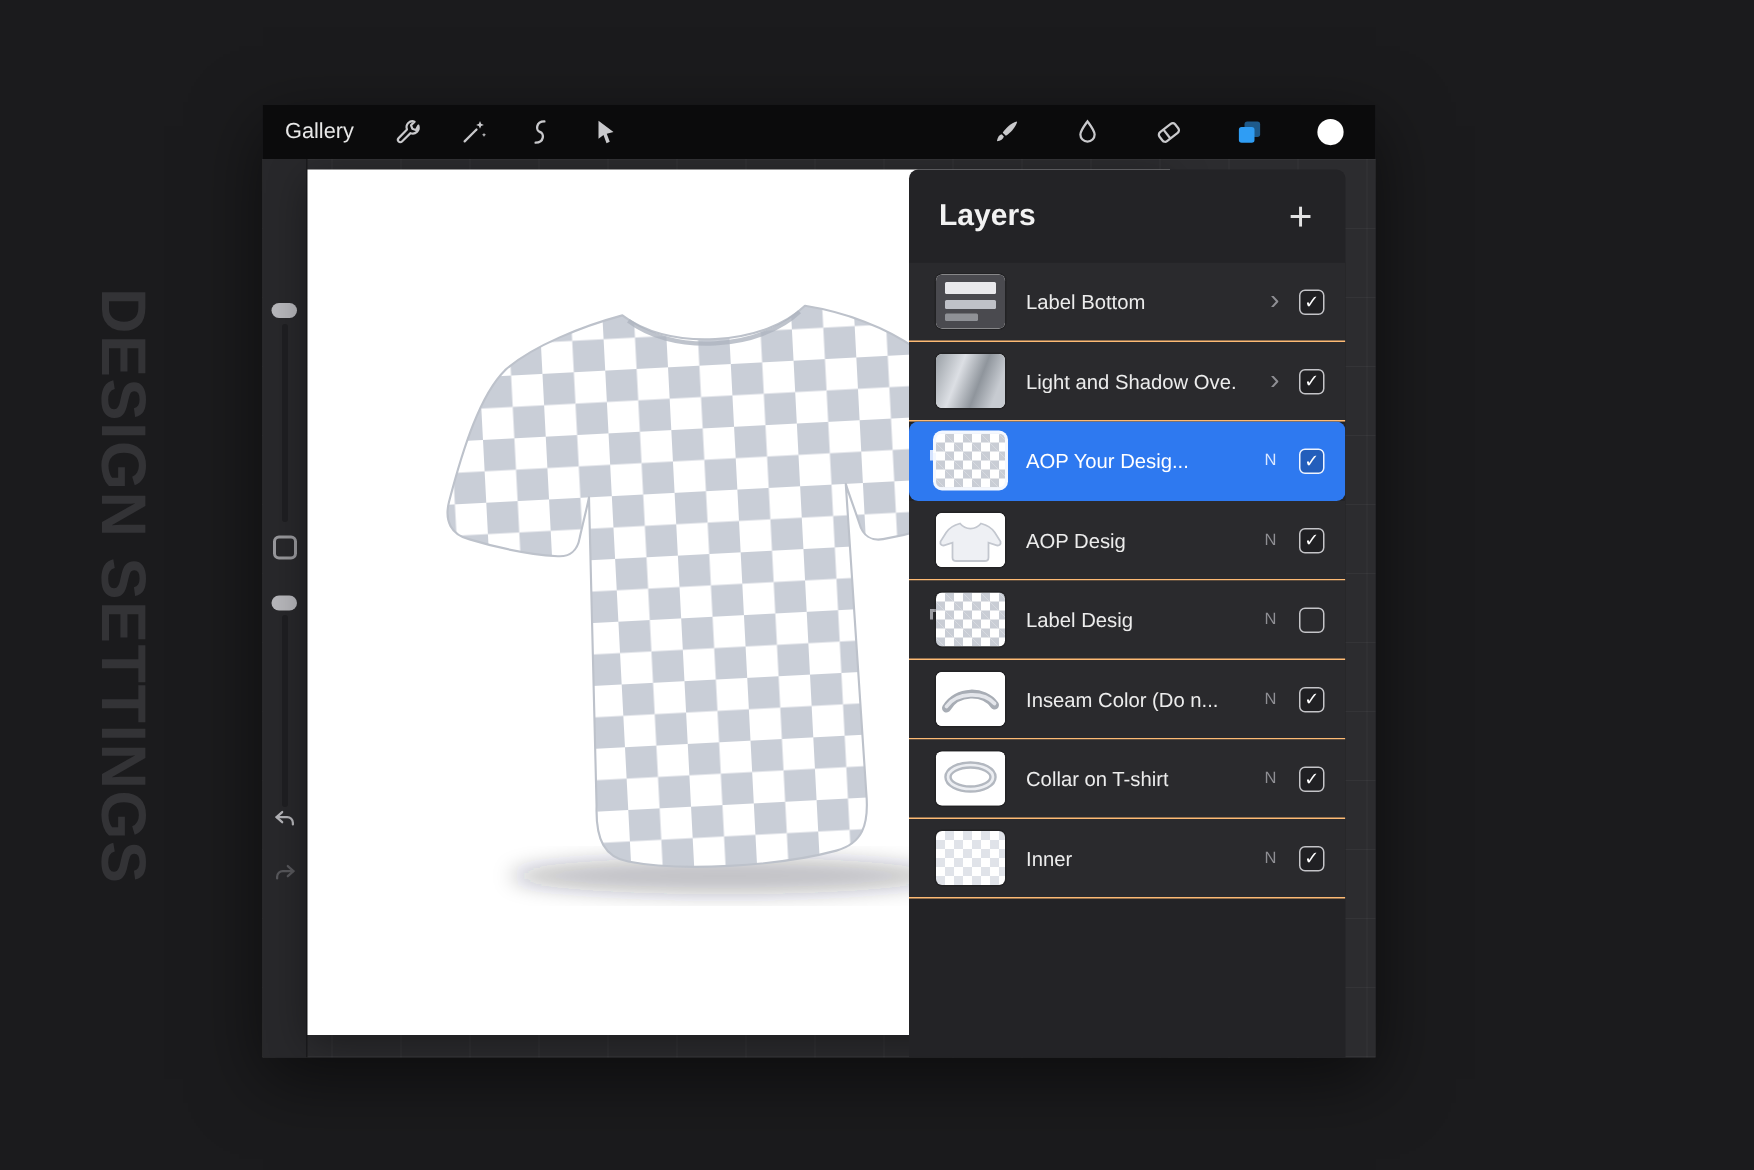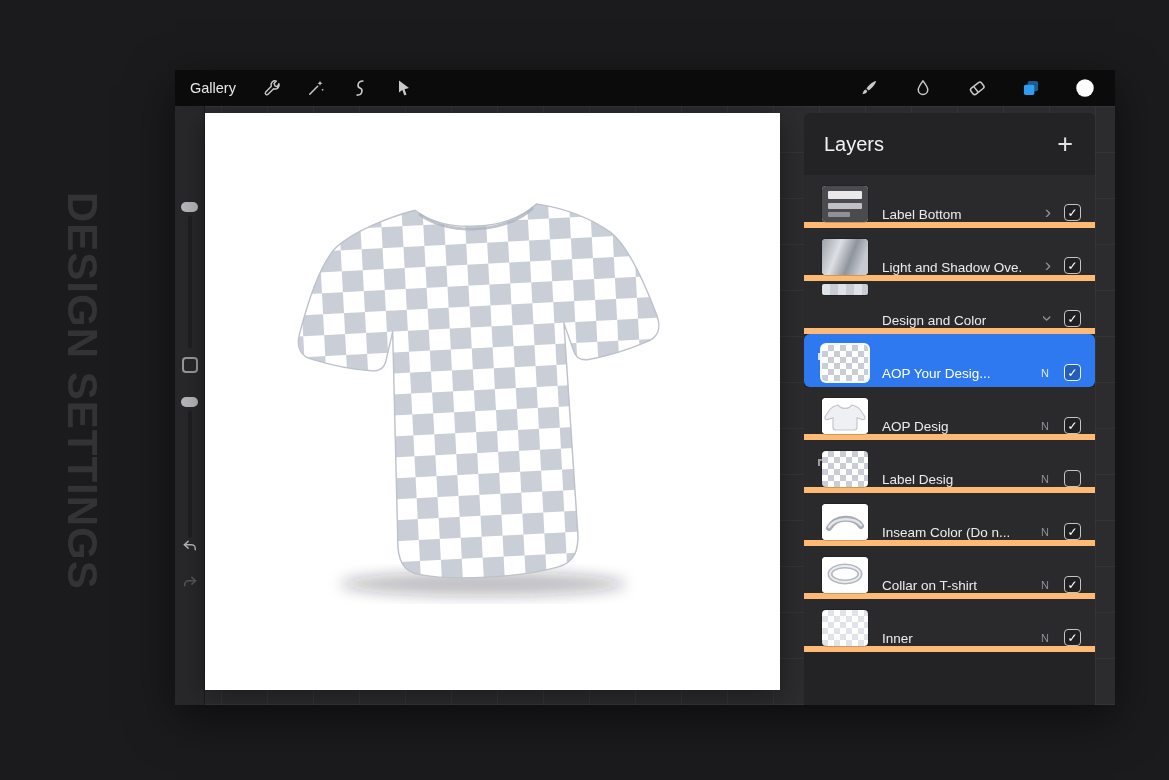--- a/index.html
+++ b/index.html
@@ -13,21 +13,21 @@
   
   .watermark {
     position:absolute; left:58px; top:192px;
     writing-mode:vertical-rl;
     font-size:42px; font-weight:bold; letter-spacing:1px;
     color:#333336; white-space:nowrap; user-select:none;
   }
 
   
   .app-window {
-    position:absolute; left:175px; top:70px; width:940px; height:635px;
+    position:absolute; left:175px; top:70px; width:742px; height:635px;
     background:#2d2d30; box-shadow:0 14px 44px rgba(0,0,0,.55);
   }
 
   
   .toolbar {
     height:36px; background:#0b0b0c; display:flex; align-items:center;
     padding:0 15px;
   }
   .gallery-btn {
     color:#e8e8e8; font-size:14.5px; margin-right:14px; cursor:pointer;
@@ -90,30 +90,30 @@
   
   .layers-panel {
     position:absolute; top:7px; right:20px; width:291px; bottom:0;
     background:#232326; border-radius:6px 6px 0 0; overflow:hidden;
     display:flex; flex-direction:column;
   }
   .panel-header {
     height:62px; flex:none; display:flex; align-items:center;
     justify-content:space-between; padding:0 20px;
   }
-  .panel-title { font-size:20px; font-weight:normal; color:#f2f2f2; }
+  .panel-title { font-size:20px; font-weight:bold; color:#f2f2f2; }
   .add-btn {
     font-size:27px; font-weight:300; color:#e3e3e3; background:none; border:none;
     cursor:pointer; line-height:1; padding:0 2px; font-family:inherit;
   }
   .layers-list { flex:1; overflow:hidden; }
   .layer-row {
-    height:53px; display:flex; align-items:flex-end;
+    height:53px; display:flex; align-items:center;
     padding:0 14px 0 18px; background:#2a2a2d;
-    border-bottom:6px solid #fdba74; position:relative; cursor:pointer;
+    border-bottom:1px solid #fdba74; position:relative; cursor:pointer;
   }
   .layer-row.indent { }
   .layer-row.selected {
     background:var(--selected-blue); border-bottom-color:transparent; border-radius:6px;
   }
   .thumb {
     width:46px; height:36px; border-radius:4px; background:#ffffff;
     flex:none; overflow:hidden; position:relative;
     box-shadow:0 0 0 1px rgba(0,0,0,.18);
   }
@@ -333,30 +333,20 @@
               </svg>
             </div>
     <span class="layer-name">Light and Shadow Ove...</span>
     <div class="row-right">
 
       <button class="chevron">›</button>
       <div class="checkbox checked"></div>
     </div>
   </div>
 
-  <div class="layer-row group">
-
-    <div class="thumb thumb--group-sliver"></div>
-    <span class="layer-name">Design and Color</span>
-    <div class="row-right">
-
-      <button class="chevron down">›</button>
-      <div class="checkbox checked"></div>
-    </div>
-  </div>
 
   <div class="layer-row selected indent">
     <span class="clip-mark"></span>
     <div class="thumb thumb--checker"></div>
     <span class="layer-name">AOP Your Desig...</span>
     <div class="row-right">
       <span class="badge">N</span>
 
       <div class="checkbox checked"></div>
     </div>

